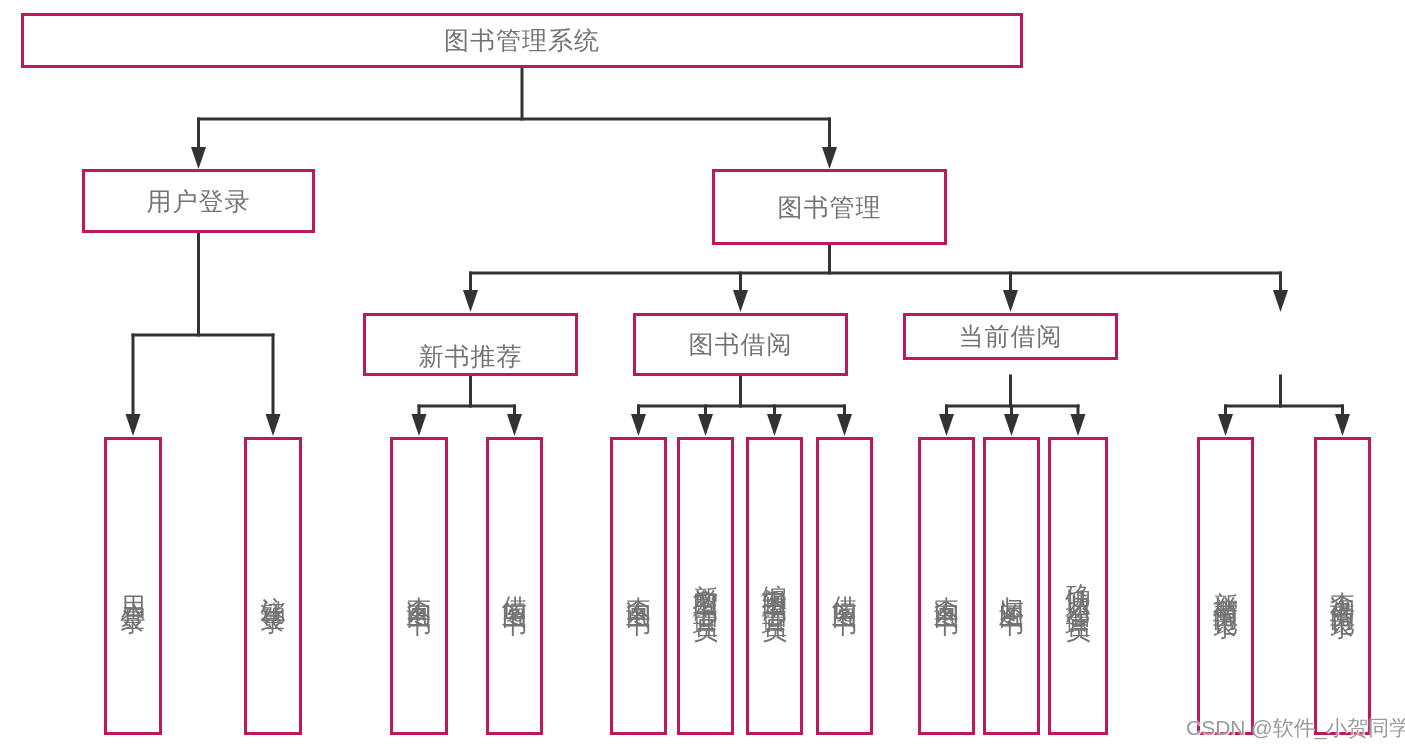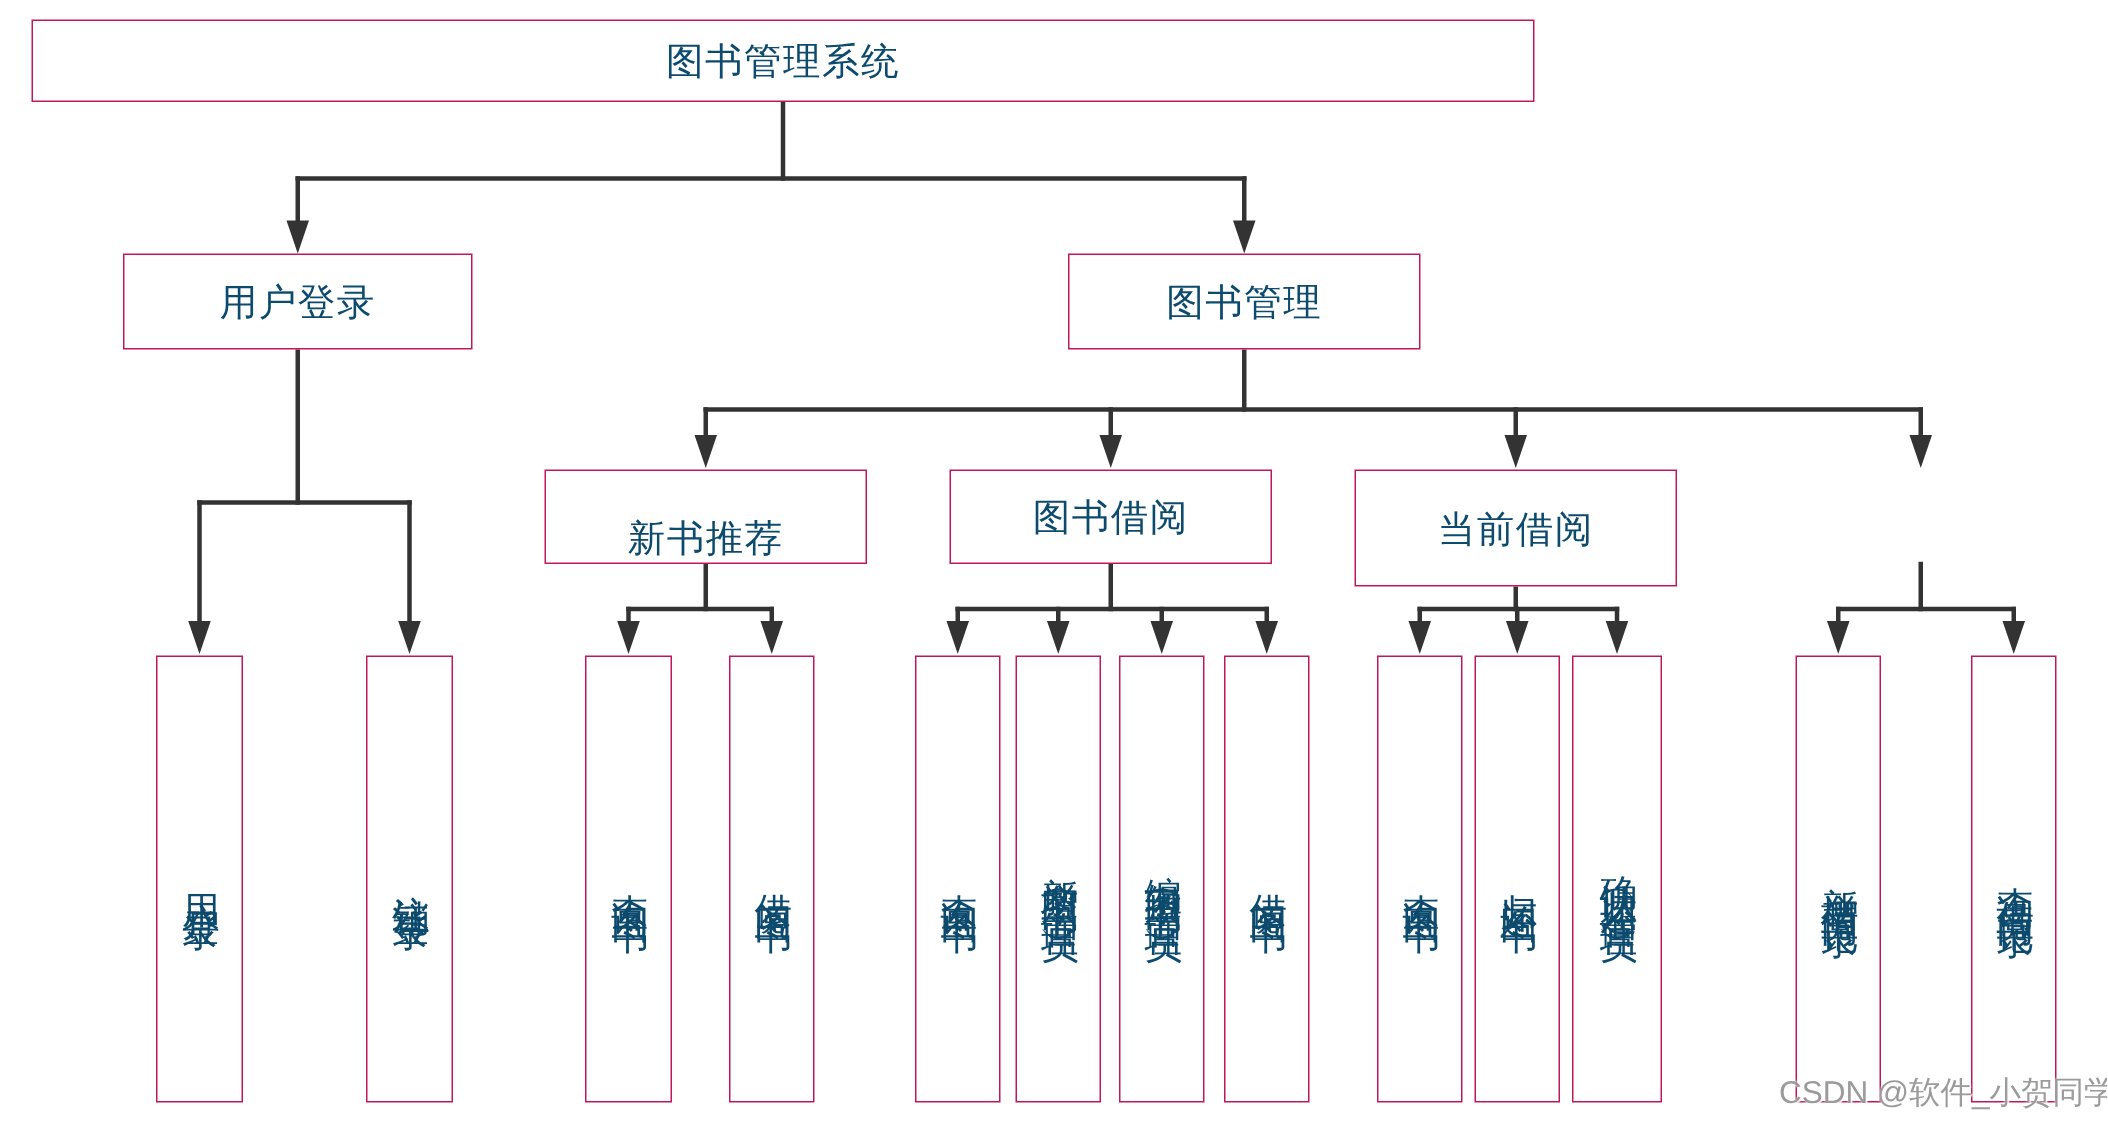--- a/index.html
+++ b/index.html
@@ -13,25 +13,25 @@
   }
   #connectors {
     position: absolute;
     left: 0; top: 0;
     width: 1405px; height: 747px;
   }
   .box {
     position: absolute;
     box-sizing: border-box;
     background: #ffffff;
-    border: 1px solid #be185d;
+    border: 3px solid #be185d;
     display: flex;
     align-items: center;
     justify-content: center;
-    color: #0c4a6e;
+    color: #737373;
   }
   .box span {
     font-size: 25px;
     letter-spacing: 1px;
     white-space: nowrap;
   }
   .vbox span {
     writing-mode: vertical-rl;
     text-orientation: mixed;
     letter-spacing: 5px;
@@ -119,31 +119,31 @@
     </g>
   </svg>
 
   <div class="box" style="left:21px; top:13px; width:1002px; height:55px;">
     <span>图书管理系统</span>
   </div>
 
   <div class="box" style="left:82px; top:169px; width:233px; height:64px;">
     <span>用户登录</span>
   </div>
-  <div class="box" style="left:712px; top:169px; width:235px; height:64px;">
+  <div class="box" style="left:712px; top:169px; width:235px; height:76px;">
     <span>图书管理</span>
   </div>
 
   <div class="box" style="left:363px; top:313px; width:215px; height:63px;align-items:flex-end;">
     <span>新书推荐</span>
   </div>
   <div class="box" style="left:633px; top:313px; width:215px; height:63px;">
     <span>图书借阅</span>
   </div>
-  <div class="box" style="left:903px; top:313px; width:215px; height:78px;">
+  <div class="box" style="left:903px; top:313px; width:215px; height:47px;">
     <span>当前借阅</span>
   </div>
 
   <div class="box vbox" style="left:104px; top:437px; width:58px; height:298px;">
     <span>用户登录</span>
   </div>
   <div class="box vbox" style="left:244px; top:437px; width:58px; height:298px;">
     <span>注销登录</span>
   </div>
 

